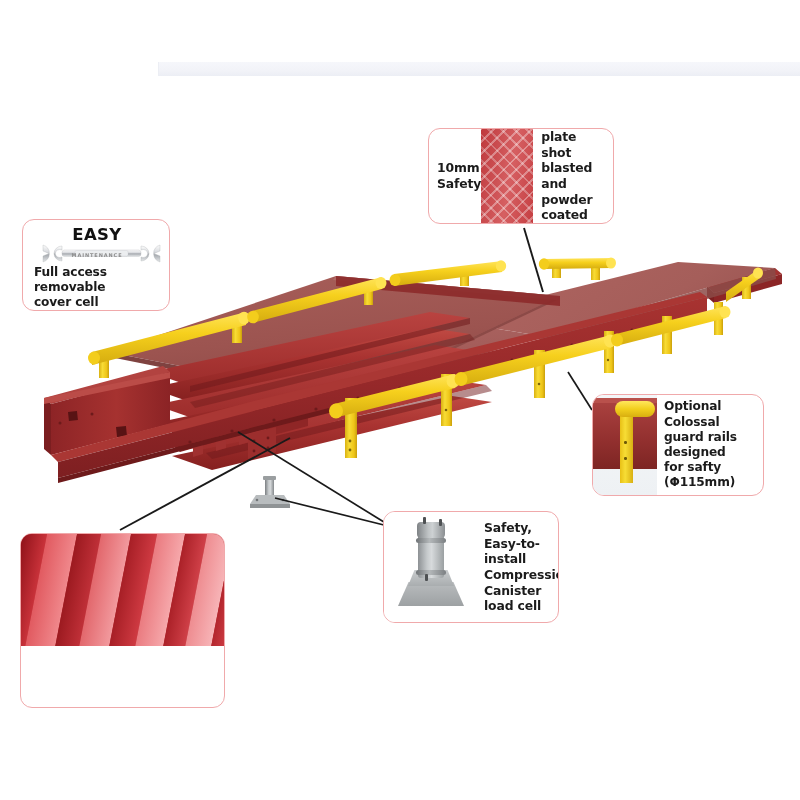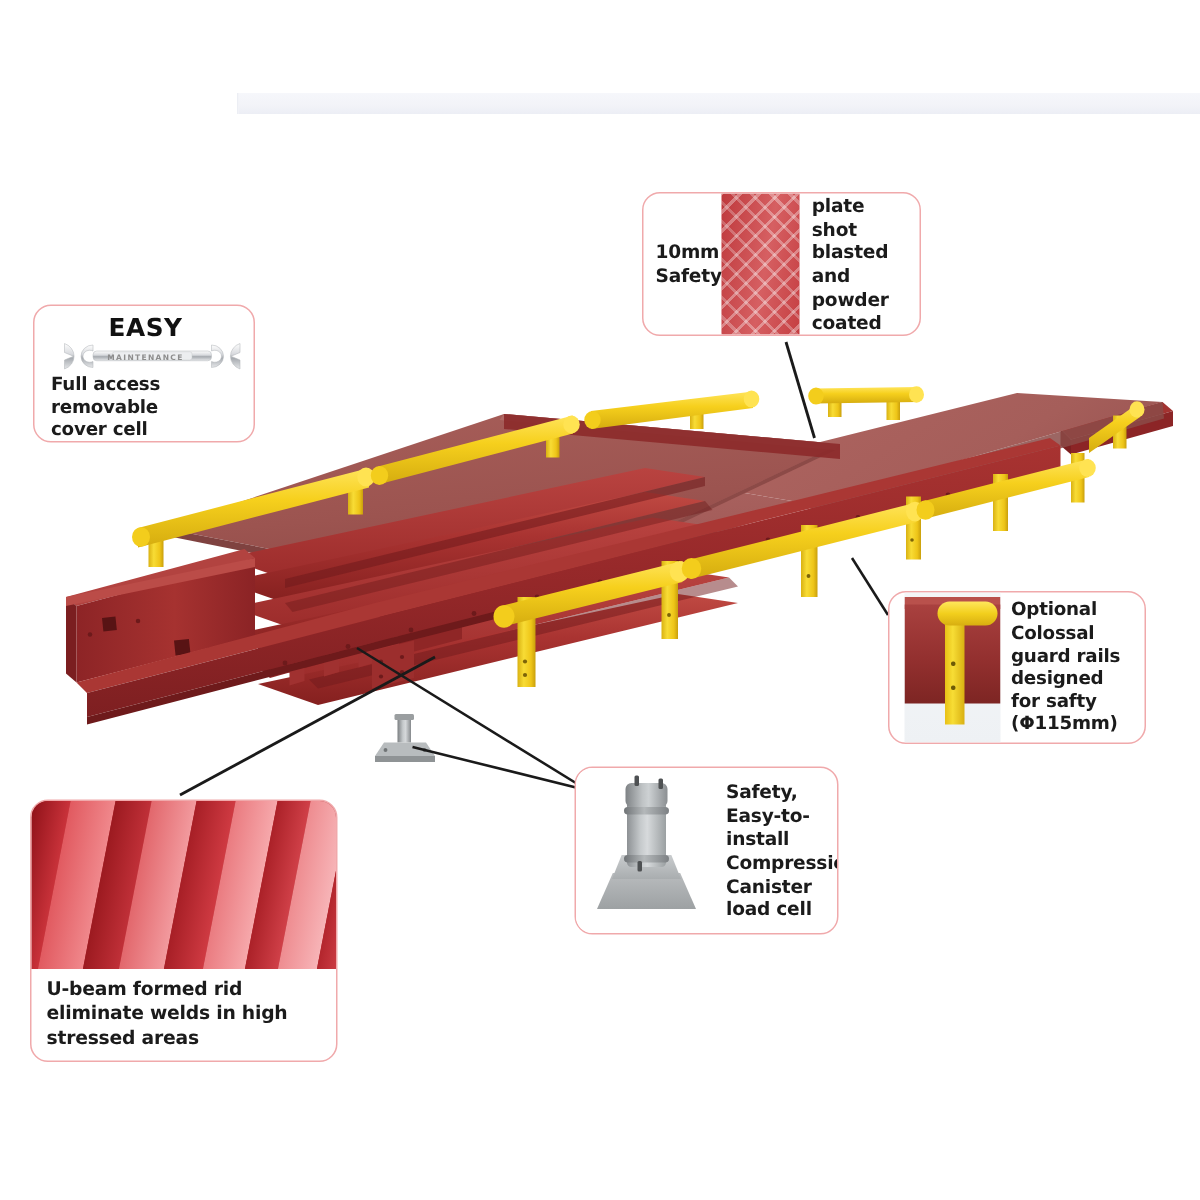--- a/index.html
+++ b/index.html
@@ -31,21 +31,21 @@
     z-index:40;
   }
   .callout .body{display:flex;height:100%;box-sizing:border-box;}
   .ctext{
     font-size:12.3px;line-height:15.4px;color:#1b1b1b;
     font-weight:700;letter-spacing:-0.15px;
     white-space:pre-line;
   }
 
   
-  #callout-easy{left:22px;top:203px;width:148px;height:92px;}
+  #callout-easy{left:22px;top:219px;width:148px;height:92px;}
   #callout-easy .inner{padding:5px 8px 0 10px;width:100%;box-sizing:border-box;}
   .easy-title{
     text-align:center;font-size:16.5px;font-weight:800;color:#111;
     letter-spacing:.4px;line-height:17px;margin:1px 0 0 0;
   }
   .wrench-wrap{height:21px;position:relative;margin:0 0 1px 0;}
   .wrench-word{
     position:absolute;left:50%;top:9px;transform:translateX(-50%);
     font-size:5px;letter-spacing:.9px;color:#8d8d8d;font-weight:700;
     z-index:3;white-space:nowrap;
@@ -73,21 +73,21 @@
     background:linear-gradient(100deg,rgba(150,20,25,.30) 0%,rgba(255,255,255,.12) 55%,rgba(160,25,30,.22) 100%);
   }
   #callout-tread .left-lbl{
     flex:0 0 49px;display:flex;align-items:center;justify-content:flex-start;
     padding-left:8px;box-sizing:border-box;
   }
   #callout-tread .right-lbl{flex:1;display:flex;align-items:center;padding-left:8px;box-sizing:border-box;}
   #callout-tread .ctext{font-size:12.4px;line-height:15.6px;}
 
   
-  #callout-rail{left:592px;top:394px;width:172px;height:102px;padding-left:10px;}
+  #callout-rail{left:592px;top:394px;width:172px;height:102px;}
   .rail-img{
     flex:0 0 64px;position:relative;overflow:hidden;
     background:linear-gradient(180deg,#f4f6f8 0%,#eef1f4 100%);
   }
   .rail-red{
     position:absolute;left:0;top:8px;width:64px;height:66px;
     background:linear-gradient(180deg,#a9413f 0%,#93302f 55%,#7d2523 100%);
   }
   .rail-red-top{
     position:absolute;left:0;top:3px;width:64px;height:8px;
@@ -482,21 +482,16 @@
         <div class="strip" style="left:-12px;width:26px;background:linear-gradient(90deg,#8e1118,#c9323a);"></div>
         <div class="strip" style="left:14px;width:30px;background:linear-gradient(90deg,#e15a60,#f0888c);"></div>
         <div class="strip" style="left:44px;width:24px;background:linear-gradient(90deg,#9c1a20,#c03038);"></div>
         <div class="strip" style="left:68px;width:30px;background:linear-gradient(90deg,#e2676c,#f29a9e);"></div>
         <div class="strip" style="left:98px;width:26px;background:linear-gradient(90deg,#a71f26,#cf3a42);"></div>
         <div class="strip" style="left:124px;width:28px;background:linear-gradient(90deg,#ea7b80,#f6a8ab);"></div>
         <div class="strip" style="left:152px;width:22px;background:linear-gradient(90deg,#ab2128,#d04048);"></div>
         <div class="strip" style="left:174px;width:26px;background:linear-gradient(90deg,#ee8c90,#f7b4b7);"></div>
         <div class="strip" style="left:200px;width:20px;background:linear-gradient(90deg,#b3262d,#d8464e);"></div>
       </div>
-      <div class="txtwrap">
-        <span class="ctext">U-beam formed rid
-eliminate welds in high
-stressed areas</span>
-      </div>
     </div>
   </div>
 
 </div>
 
 </body></html>

